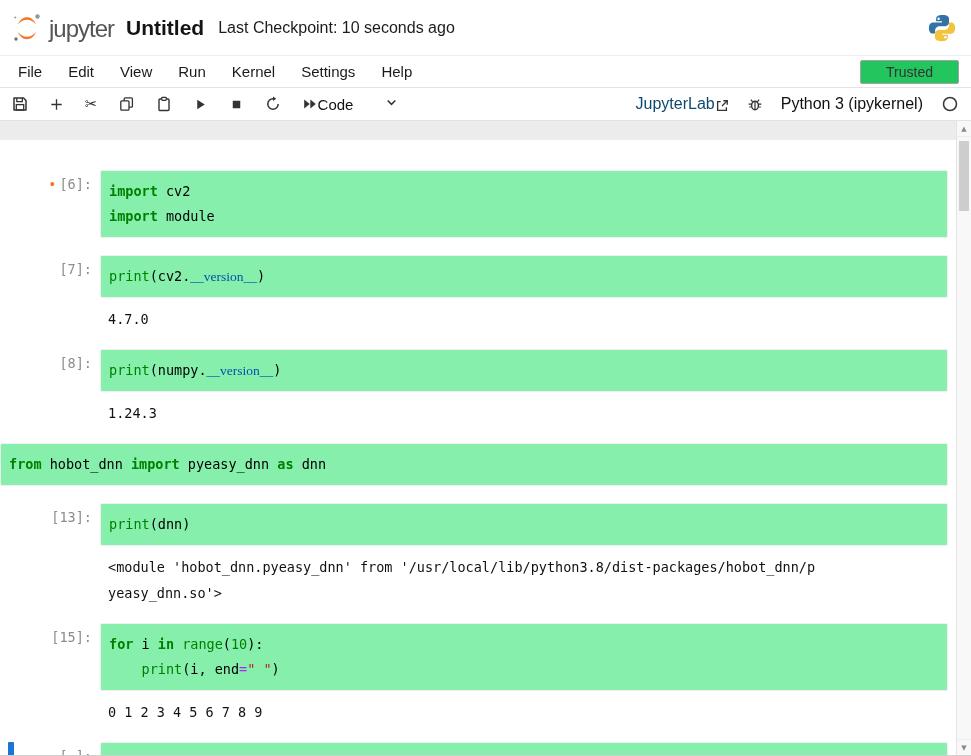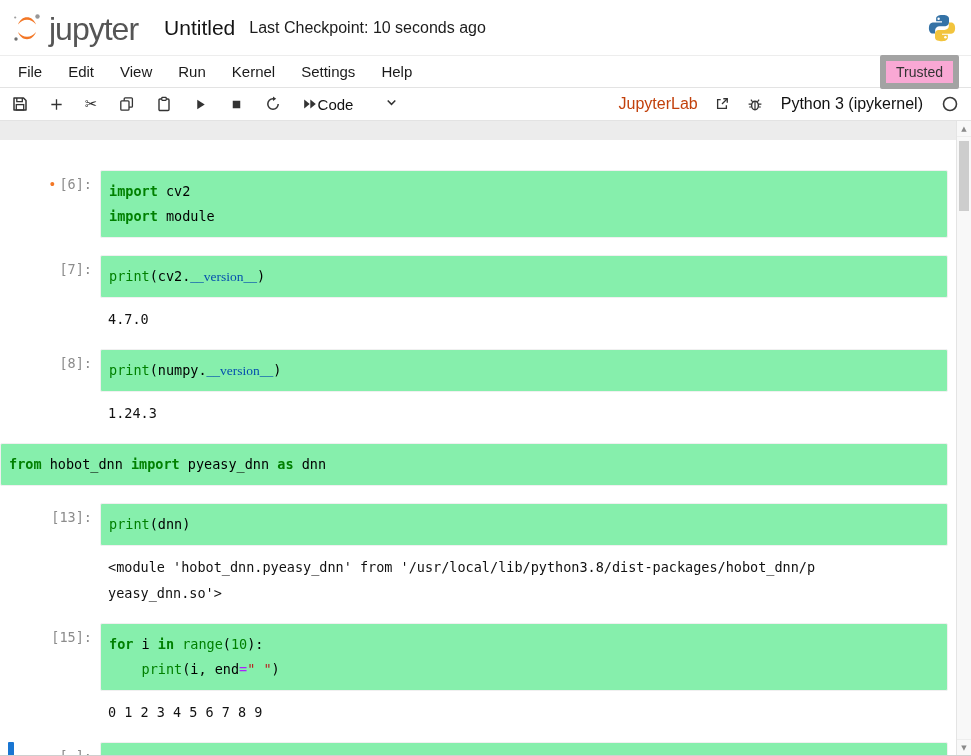--- a/index.html
+++ b/index.html
@@ -8,40 +8,40 @@
     width: 971px; height: 756px;
     font-family: "Liberation Sans", sans-serif;
     background: #fff; color: #111;
     overflow: hidden; position: relative;
   }
   .app { width: 100%; height: 100%; display: flex; flex-direction: column; border-bottom: 1px solid #cfcfcf; }
 
   
   .header { height: 56px; flex: 0 0 auto; display: flex; align-items: center; padding: 0 14px 0 10px; border-bottom: 1px solid #ededed; }
   .logo { display: flex; align-items: center; gap: 5px; cursor: pointer; }
-  .logo-text { font-size: 32px; color: #555; letter-spacing: -1px; margin-top: 3px; }
-  .title { font-size: 21px; font-weight: 400; color: #141414; margin: 0 0 0 26px; cursor: text; }
+  .logo-text { font-size: 24px; color: #555; letter-spacing: -1px; margin-top: 3px; }
+  .title { font-size: 21px; font-weight: 700; color: #141414; margin: 0 0 0 12px; cursor: text; }
   .checkpoint { font-size: 16px; margin-left: 14px; color: #1c1c1c; }
   .spacer { flex: 1; }
 
   
   .menubar { height: 32px; flex: 0 0 auto; display: flex; align-items: center; border-bottom: 1px solid #e3e3e3; padding: 0 12px 0 5px; }
   .menu-items { display: flex; text-align: right; }
   .menu-item { padding: 0 13px; font-size: 15px; color: #1a1a1a; cursor: pointer; }
-  .trusted { margin-left: auto; border: 6px solid #a3a3a3; border-radius: 2px; padding: 3px 10px; font-size: 14px; color: #333; background: #f9a8d4; cursor: pointer; }
+  .trusted { margin-left: auto; border: 1px solid #a3a3a3; border-radius: 2px; padding: 3px 25px; font-size: 14px; color: #333; background: #22c55e; cursor: pointer; }
 
   
   .toolbar { height: 33px; flex: 0 0 auto; display: flex; align-items: center; border-bottom: 1px solid #e3e3e3; padding: 0 12px; }
   .tb-left { display: flex; align-items: center; gap: 21px; }
   .tb-btn, .ct-btn { background: transparent; border: none; padding: 0; margin: 0; cursor: pointer; display: inline-flex; align-items: center; justify-content: center; line-height: 1; }
   .scissors { font-size: 15px; color: #333; font-family: "DejaVu Sans", sans-serif; }
   .cell-type { display: flex; align-items: flex-start; font-size: 15px; color: #111; cursor: pointer; }
   .cell-type .chev { margin-left: 32px; display: inline-flex; }
   .tb-right { margin-left: auto; display: flex; align-items: center; gap: 18px; font-size: 16px; }
-  .jlab { display: inline-flex; align-items: center; gap: 17px; color: #c2410c; text-decoration: none; cursor: pointer; }
+  .jlab { display: inline-flex; align-items: flex-end; gap: 0; color: #0c4a6e; text-decoration: none; cursor: pointer; }
   .kernel-name { cursor: pointer; }
 
   
   .nb-region { flex: 1; position: relative; background: #fff; overflow: hidden; }
   .nb-gap { height: 19px; background: #ececec; }
   .notebook { width: 956px; padding: 30px 8px 0 0; }
   .cell { display: flex; margin-bottom: 17px; position: relative; }
   .prompt { flex: 0 0 100px; text-align: right; padding: 6px 8px 0 0; font-family: "DejaVu Sans Mono", monospace; font-size: 13.5px; color: var(--prompt, #8c8c8c); user-select: none; white-space: pre; }
   .mod-dot { color: var(--accent, #F37726); margin-right: 3px; }
   .cell-main { flex: 1; min-width: 0; }

